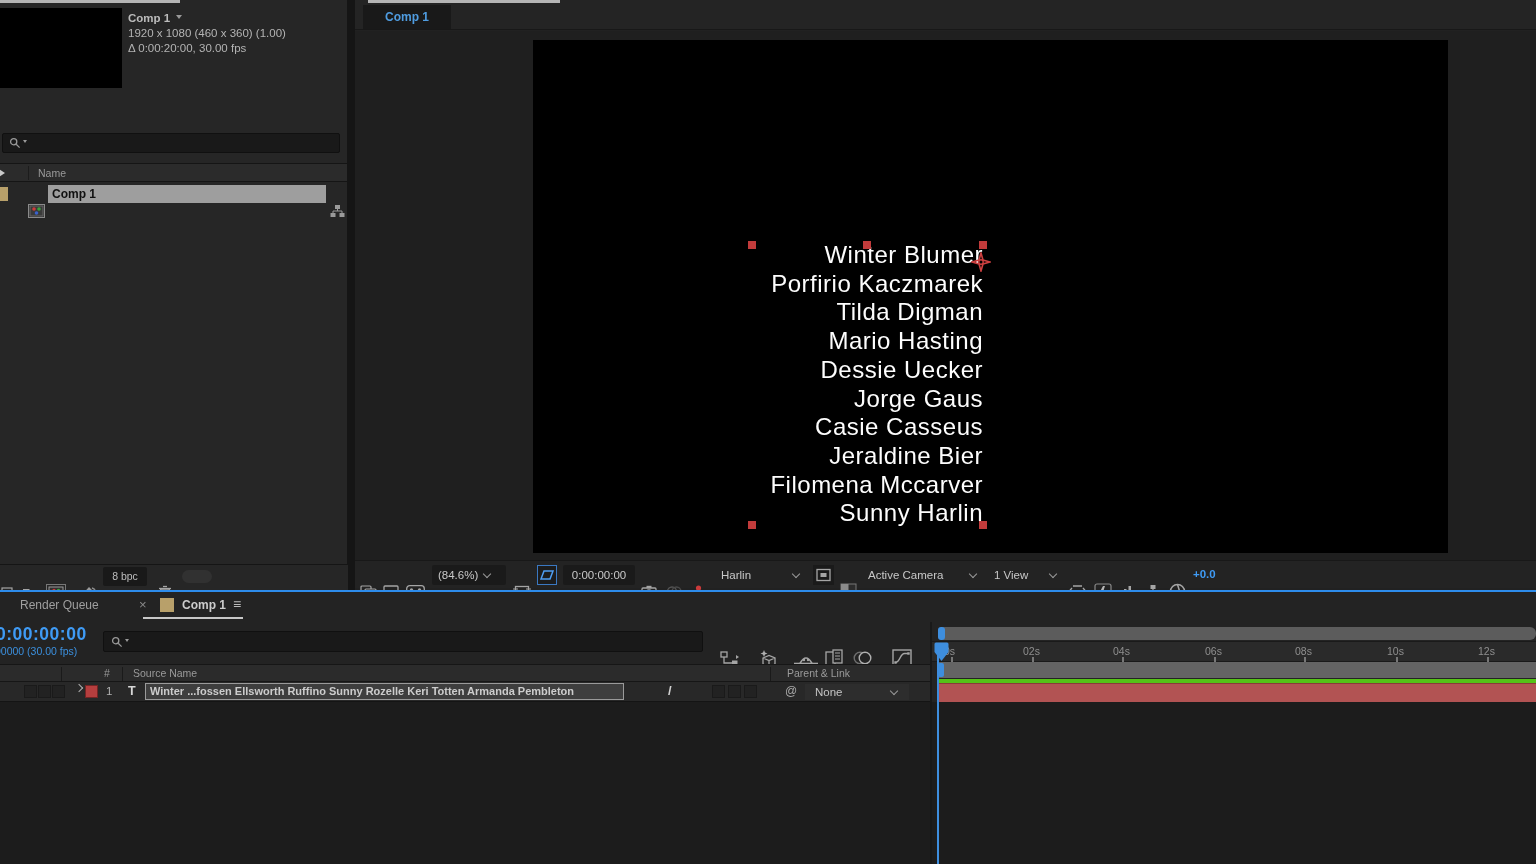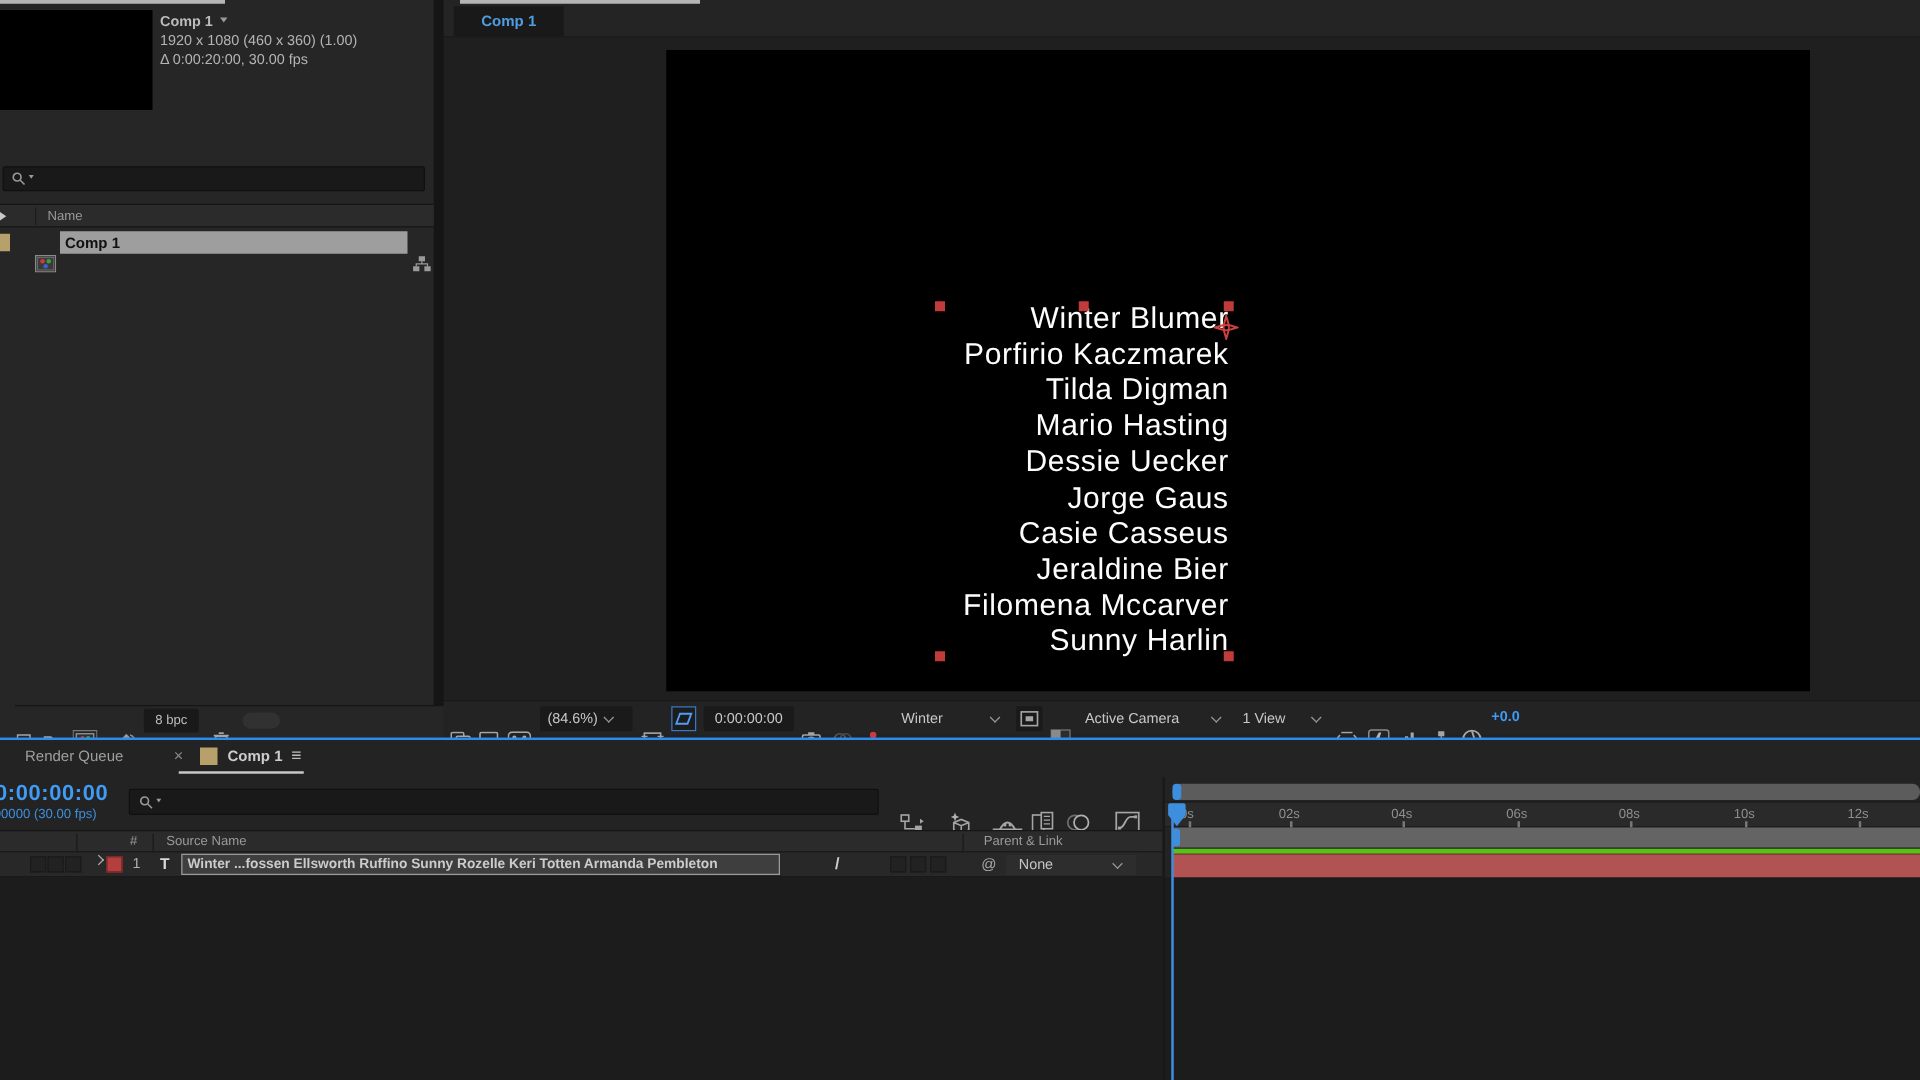--- a/index.html
+++ b/index.html
@@ -22,21 +22,21 @@
   #proj-info { left:128px; top:11px; color:#b4b4b4; font-size:11.5px; line-height:15px; }
   #proj-info .t { font-weight:bold; color:#bcbcbc; }
   #proj-search { left:2px; top:133px; width:338px; height:20px; background:#191919; border:1px solid #101010; border-radius:2px; display:flex; align-items:center; padding-left:6px; }
   #name-hdr { left:0; top:163px; width:347px; height:19px; background:#2b2b2b; border-top:1px solid #151515; border-bottom:1px solid #151515; color:#9a9a9a; font-size:10.5px; }
   #name-hdr .arrow { position:absolute; left:-4px; top:3px; width:0; height:0; border:6px solid transparent; border-left:9px solid #c9c9c9; }
   #name-hdr .lbl { position:absolute; left:38px; top:3px; }
   #name-hdr .sep { position:absolute; left:28px; top:2px; width:1px; height:14px; background:#1c1c1c; }
   #item-row { left:0; top:185px; width:347px; height:18px; }
   #item-row .tan { position:absolute; left:0; top:2px; width:8px; height:14px; background:#b8a06a; }
   #item-row .sel { position:absolute; left:48px; top:0; width:278px; height:18px; background:#9e9e9e; color:#111; font-size:12px; font-weight:bold; line-height:18px; padding-left:4px; }
-  #proj-footer { left:12px; top:564px; width:348px; height:26px; background:#262626; border-top:1px solid #151515; }
+  #proj-footer { left:0; top:564px; width:348px; height:26px; background:#262626; border-top:1px solid #151515; }
   .bpc { position:absolute; left:103px; top:2px; width:44px; height:19px; background:#191919; border-radius:2px; color:#bdbdbd; font-size:10.5px; text-align:center; line-height:19px; }
   .pill { position:absolute; left:182px; top:5px; width:30px; height:13px; background:#313131; border-radius:7px; }
 
   
   #comp { left:355px; top:0; width:1181px; height:590px; background:#212121; }
   #comp .topstrip { left:13px; top:0; width:192px; height:3px; background:#b5b5b5; }
   #comp-tabrow { left:0; top:0; width:1181px; height:30px; background:#242424; border-bottom:1px solid #181818; }
   #comp-tab { position:absolute; left:8px; top:5px; width:88px; height:24px; background:#191919; color:#4f9ce0; font-size:12px; font-weight:bold; text-align:center; line-height:24px; }
   #viewer { left:0; top:31px; width:1181px; height:529px; background:#1f1f1f; }
   #stage { left:178px; top:9px; width:915px; height:513px; background:#000;padding-left:28px; }
@@ -272,21 +272,21 @@
       </div>
       <div class="ico" style="left:336px; top:6px;">
         <svg width="15" height="15" viewBox="0 0 15 15">
             <circle cx="7.5" cy="4" r="2.6" fill="#cc3b3b"></circle>
             <circle cx="4.5" cy="9" r="2.6" fill="#3b62cc"></circle>
             <circle cx="10.5" cy="9" r="2.6" fill="#3ba23b"></circle>
           </svg>
         <span class="tri" style="position:absolute; left:5px; top:15px; border-top-width:3.5px; border-left-width:3px; border-right-width:3px;"></span>
       </div>
       <div class="tbtxt" style="left:360px; width:90px; background:none;">
-        <span>Winter</span>
+        <span>Harlin</span>
           <span class="chev" style="margin-left:auto;"></span>
       </div>
       <div class="abs" style="left:458px; top:4px; width:21px; height:20px; background:#1a1a1a;">
         <svg width="21" height="20" viewBox="0 0 21 20">
             <rect x="4" y="4.5" width="13" height="11" fill="none" stroke="#a5a5a5" stroke-width="1.3"></rect>
             <rect x="7.5" y="8" width="6" height="4" fill="#a5a5a5"></rect>
           </svg>
       </div>
       <div class="ico" style="left:485px; top:5px;">
         <svg width="17" height="17" viewBox="0 0 17 17">

